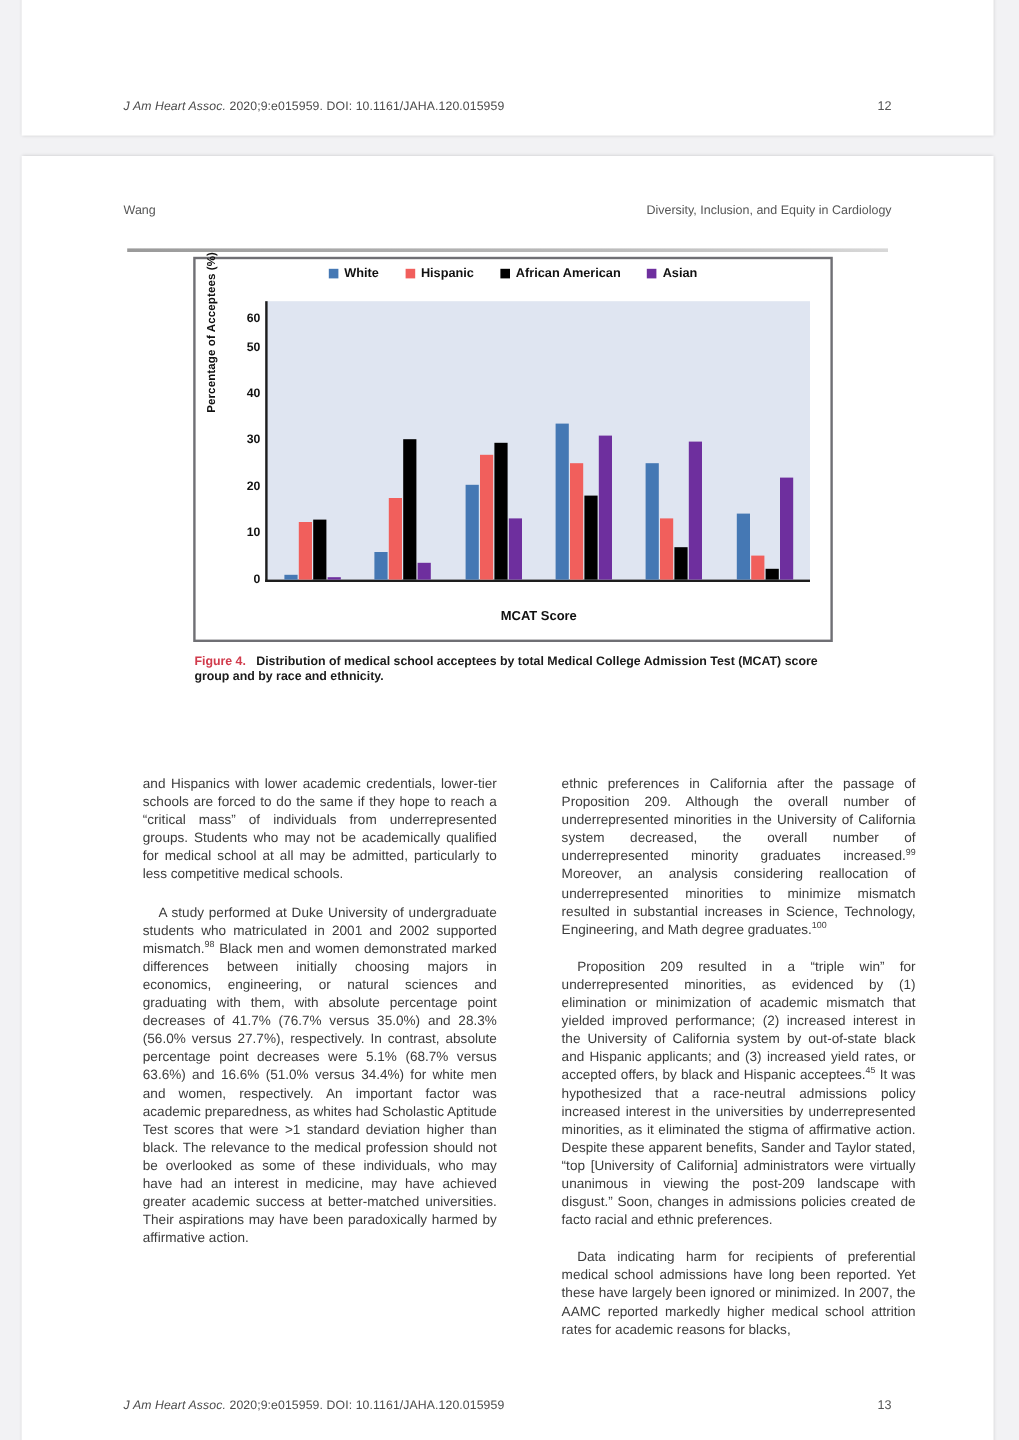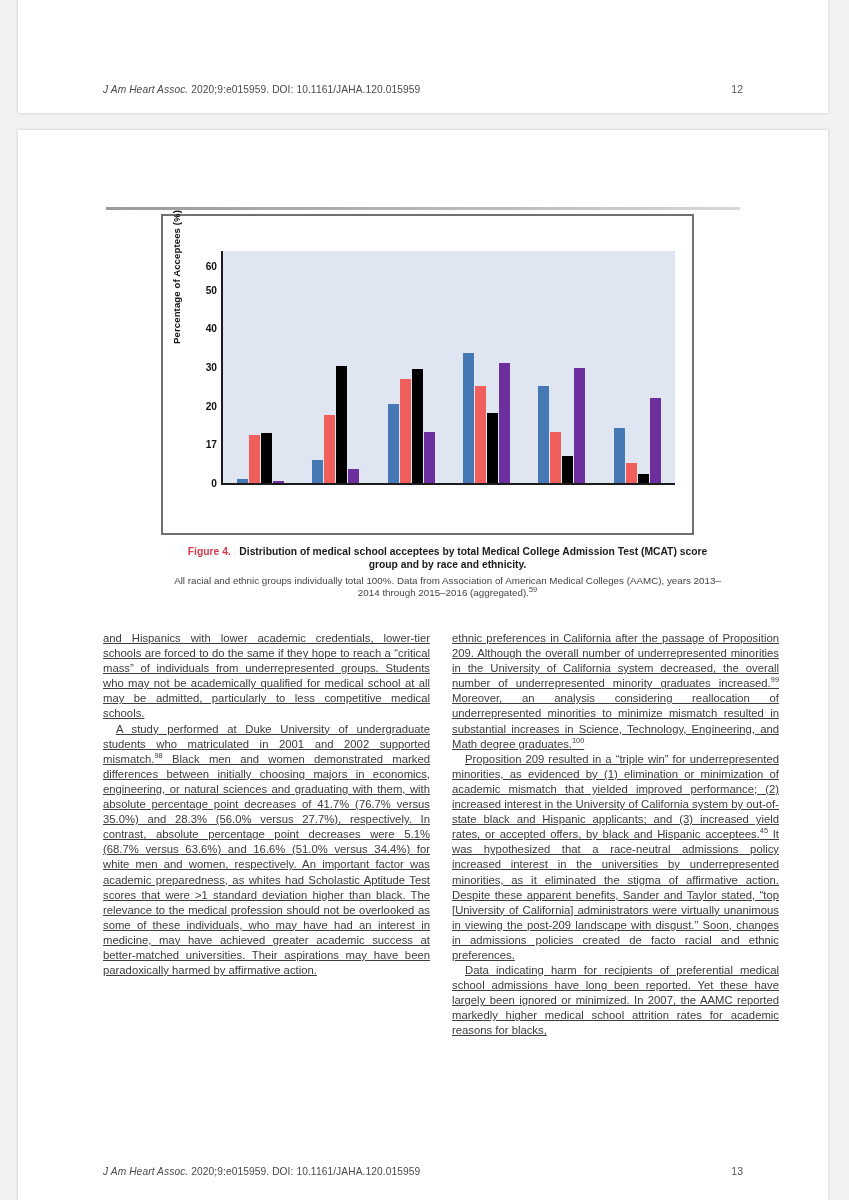--- a/index.html
+++ b/index.html
@@ -22,21 +22,21 @@
   
   .col{
     position:absolute;
     width:327px;
     font-size:11.3px;
     line-height:15.1px;
     color:#3c3c3c;
     text-align:justify;
     text-justify:inter-word;
   }
-  .col p{margin:0;text-decoration:underline;}
+  .col p{margin:16px;}
   .col p.indent{text-indent:13px;}
   sup{font-size:7.4px;vertical-align:super;line-height:0;}
 
   .footer{
     position:absolute;
     left:85px;right:85px;
     font-size:10.2px;
     color:#4a4a4a;
     display:flex;
     justify-content:space-between;
@@ -129,23 +129,22 @@
   }
   .xlabel{
     position:absolute;left:54px;width:452px;top:264px;
     text-align:center;
     font-size:10.8px;font-weight:bold;color:#111;
   }
 
   
   .caption{
     position:absolute;
-    left:156px;top:415px;width:547px;
+    left:144px;top:415px;width:547px;
     color:#3c3c3c;
-    text-align:center;
   }
   .cap-title{
     font-size:10.3px;line-height:13.4px;font-weight:bold;color:#1b1b1b;
   }
   .cap-title .figlab{color:#d13b4c;}
   .cap-body{
     margin-top:3px;
     font-size:9.8px;line-height:12.6px;color:#444;
   }
 
@@ -159,29 +158,51 @@
 <div class="page" id="page-top">
 
   <div class="footer" style="top:195px;">
     <div class="jrnl"><i>J Am Heart Assoc.</i><span> 2020;9:e015959. DOI: 10.1161/JAHA.120.015959</span></div>
     <div class="pgnum">12</div>
   </div>
 </div>
 
 <div class="page" id="page-main">
 
+  <div class="runhead">
+    <span>Wang</span>
+    <span>Diversity, Inclusion, and Equity in Cardiology</span>
+  </div>
   <div class="rule"></div>
 
   <div class="figure-box">
+    <div class="legend" id="legend">
+        <div class="item">
+          <span class="swatch" style="background: rgb(69, 120, 180);"></span>
+          <span>White</span>
+        </div>
+        <div class="item">
+          <span class="swatch" style="background: rgb(241, 95, 92);"></span>
+          <span>Hispanic</span>
+        </div>
+        <div class="item">
+          <span class="swatch" style="background: rgb(0, 0, 0);"></span>
+          <span>African American</span>
+        </div>
+        <div class="item">
+          <span class="swatch" style="background: rgb(110, 47, 158);"></span>
+          <span>Asian</span>
+        </div>
+      </div>
 
     <div class="plotwrap">
       <div class="ylabel">Percentage of Acceptees (%)</div>
       <div class="yticks" id="yticks">
           <div class="ytick" style="top: 232px;">0</div>
-          <div class="ytick" style="top: 193.333px;">17</div>
+          <div class="ytick" style="top: 193.333px;">10</div>
           <div class="ytick" style="top: 154.667px;">20</div>
           <div class="ytick" style="top: 116px;">30</div>
           <div class="ytick" style="top: 77.3333px; margin-left: 28px;">40</div>
           <div class="ytick" style="top: 38.6667px; padding-left: 31px;">50</div>
           <div class="ytick" style="top: 0px; margin-top: 15px;">60</div>
         </div>
       <div class="plot">
         <div class="groups" id="groups">
             <div class="group">
               <div class="bar" style="background: rgb(69, 120, 180); height: 3.86667px;"></div>
@@ -214,29 +235,29 @@
               <div class="bar" style="background: rgb(110, 47, 158); height: 114.84px;"></div>
             </div>
             <div class="group">
               <div class="bar" style="background: rgb(69, 120, 180); height: 55.2933px;"></div>
               <div class="bar" style="background: rgb(241, 95, 92); height: 20.1067px;"></div>
               <div class="bar" style="background: rgb(0, 0, 0); height: 9.28px;"></div>
               <div class="bar" style="background: rgb(110, 47, 158); height: 85.0667px;"></div>
             </div>
           </div>
       </div>
+      <div class="xlabel">MCAT Score</div>
     </div>
   </div>
 
   <div class="caption">
     <div class="cap-title">
       <span class="figlab">Figure 4.</span>
       &nbsp;&nbsp;<span>Distribution of medical school acceptees by total Medical College Admission Test (MCAT) score group and by race and ethnicity.</span>
     </div>
-    <div class="cap-body"><span>All racial and ethnic groups individually total 100%. Data from Association of American Medical Colleges (AAMC), years 2013–2014 through 2015–2016 (aggregated).</span><sup>59</sup></div>
   </div>
 
   <div class="col" id="main-left">
     <p>and Hispanics with lower academic credentials, lower-tier schools are forced to do the same if they hope to reach a “critical mass” of individuals from underrepresented groups. Students who may not be academically qualified for medical school at all may be admitted, particularly to less competitive medical schools.</p>
     <p class="indent">A study performed at Duke University of undergraduate students who matriculated in 2001 and 2002 supported mismatch.<sup>98</sup> Black men and women demonstrated marked differences between initially choosing majors in economics, engineering, or natural sciences and graduating with them, with absolute percentage point decreases of 41.7% (76.7% versus 35.0%) and 28.3% (56.0% versus 27.7%), respectively. In contrast, absolute percentage point decreases were 5.1% (68.7% versus 63.6%) and 16.6% (51.0% versus 34.4%) for white men and women, respectively. An important factor was academic preparedness, as whites had Scholastic Aptitude Test scores that were &gt;1 standard deviation higher than black. The relevance to the medical profession should not be overlooked as some of these individuals, who may have had an interest in medicine, may have achieved greater academic success at better-matched universities. Their aspirations may have been paradoxically harmed by affirmative action.</p>
   </div>
 
   <div class="col" id="main-right">
     <p>ethnic preferences in California after the passage of Proposition 209. Although the overall number of underrepresented minorities in the University of California system decreased, the overall number of underrepresented minority graduates increased.<sup>99</sup> Moreover, an analysis considering reallocation of underrepresented minorities to minimize mismatch resulted in substantial increases in Science, Technology, Engineering, and Math degree graduates.<sup>100</sup></p>
     <p class="indent">Proposition 209 resulted in a “triple win” for underrepresented minorities, as evidenced by (1) elimination or minimization of academic mismatch that yielded improved performance; (2) increased interest in the University of California system by out-of-state black and Hispanic applicants; and (3) increased yield rates, or accepted offers, by black and Hispanic acceptees.<sup>45</sup> It was hypothesized that a race-neutral admissions policy increased interest in the universities by underrepresented minorities, as it eliminated the stigma of affirmative action. Despite these apparent benefits, Sander and Taylor stated, “top [University of California] administrators were virtually unanimous in viewing the post-209 landscape with disgust.” Soon, changes in admissions policies created de facto racial and ethnic preferences.</p>

